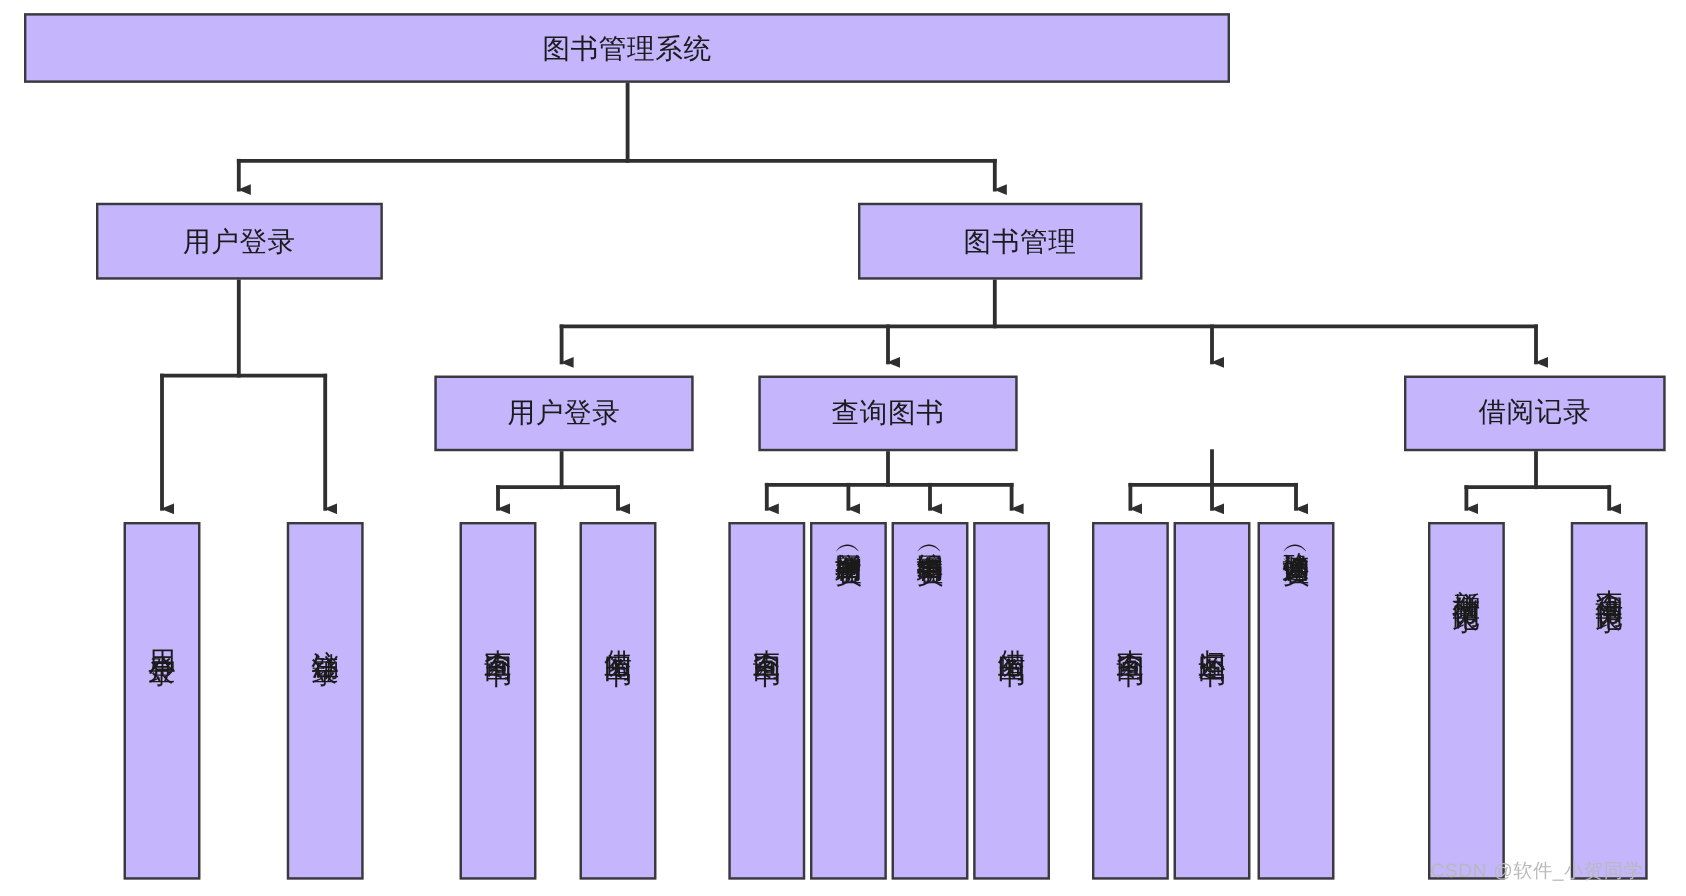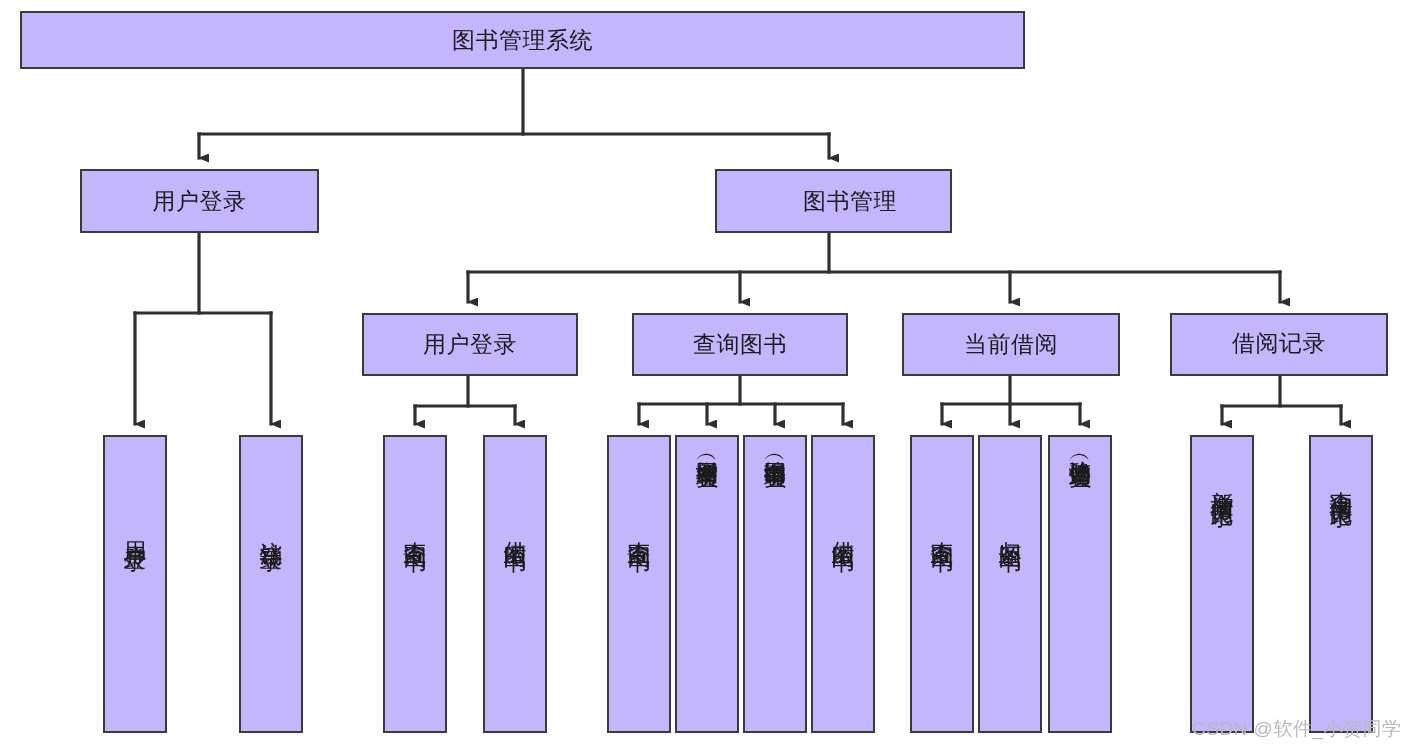--- a/index.html
+++ b/index.html
@@ -64,21 +64,21 @@
   }
   .node.vert.mid .label {
     padding-top: 80px;
   }
   .node.vert.mid2 .label {
     padding-top: 30px;
   }
   .watermark {
     position: absolute;
     color: #b9b9b9;
-    font-size: 19px;
+    font-size: 16px;
     white-space: nowrap;
     letter-spacing: 0.5px;
   }
 </style>
 </head>
 <body>
 
 <div id="canvas">
 
   <svg class="connectors" viewBox="0 0 1405 747" xmlns="http://www.w3.org/2000/svg">
@@ -141,23 +141,20 @@
   <div class="node horiz" style="left:715px; top:169px; width:237px; height:64px;padding-left:33px;">
     <span class="label">图书管理</span>
   </div>
 
   <div class="node horiz" style="left:362px; top:313px; width:216px; height:63px;">
     <span class="label">用户登录</span>
   </div>
   <div class="node horiz" style="left:632px; top:313px; width:216px; height:63px;">
     <span class="label">查询图书</span>
   </div>
-  <div class="node horiz" style="left:902px; top:313px; width:218px; height:63px;">
-    <span class="label">当前借阅</span>
-  </div>
   <div class="node horiz" style="left:1170px; top:313px; width:218px; height:63px;font-family:Liberation Serif, serif;">
     <span class="label">借阅记录</span>
   </div>
 
   <div class="node vert mid" style="left:103px; top:435px; width:64px; height:298px;">
     <span class="label">用户登录</span>
   </div>
   <div class="node vert mid" style="left:239px; top:435px; width:64px; height:298px;">
     <span class="label">注销登录</span>
   </div>

